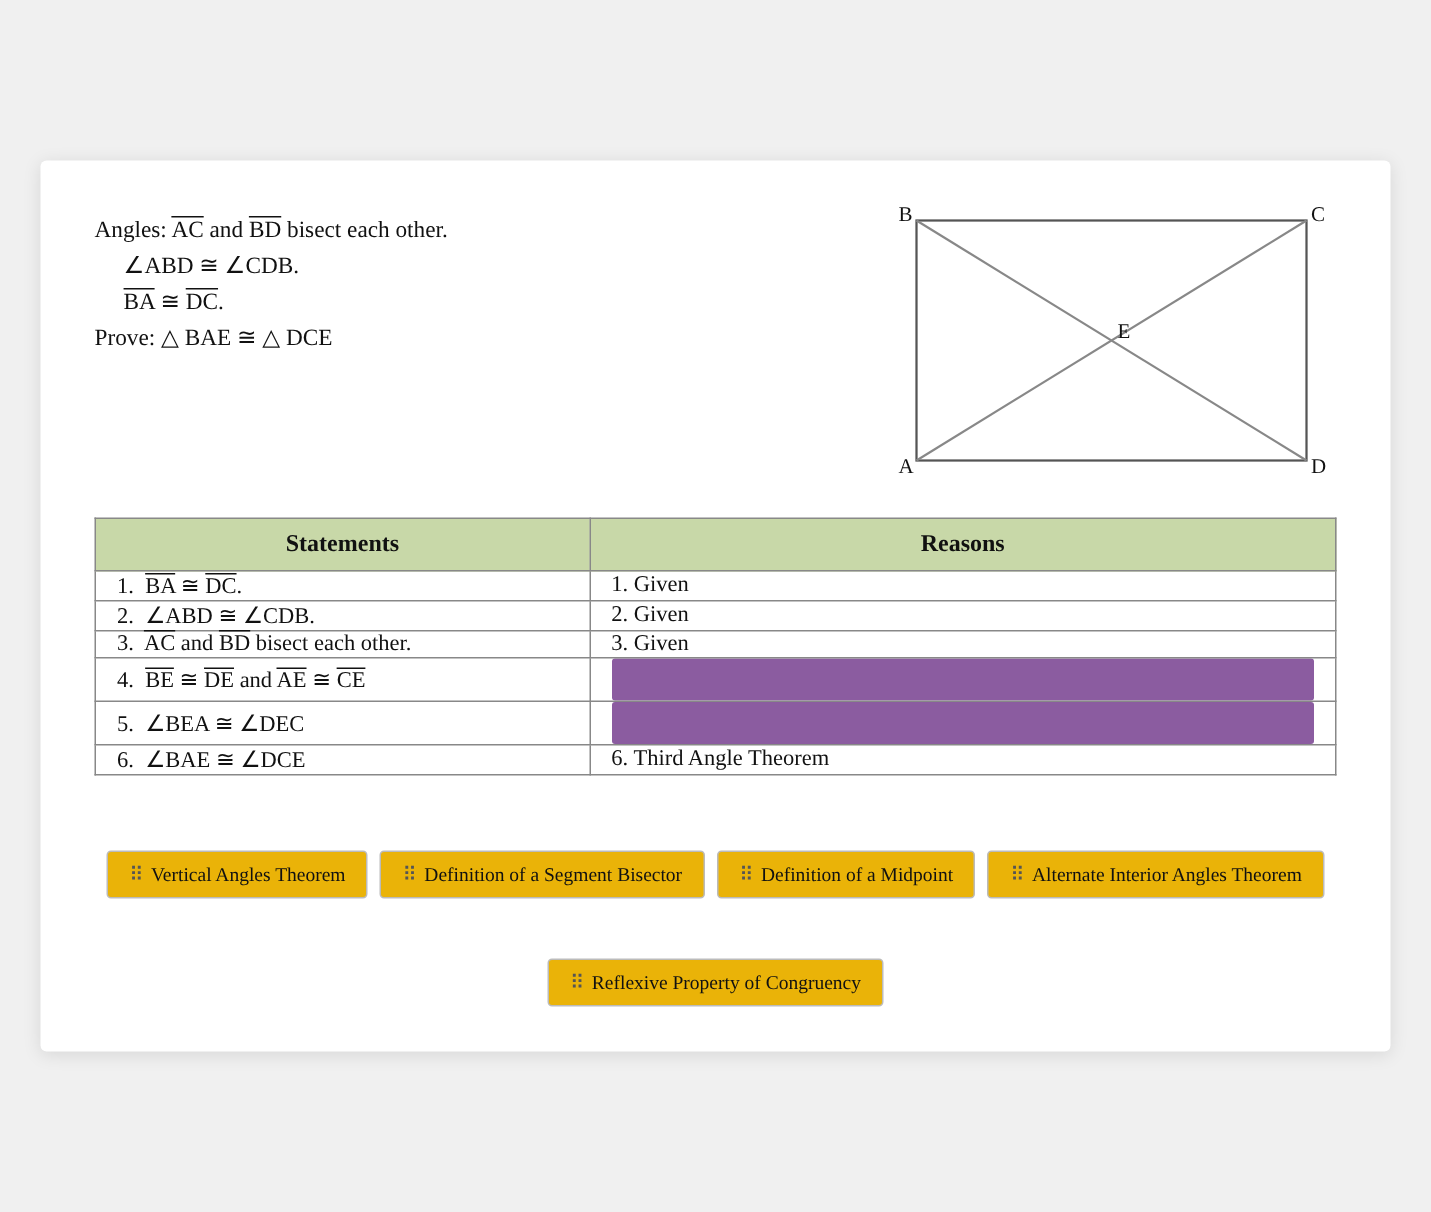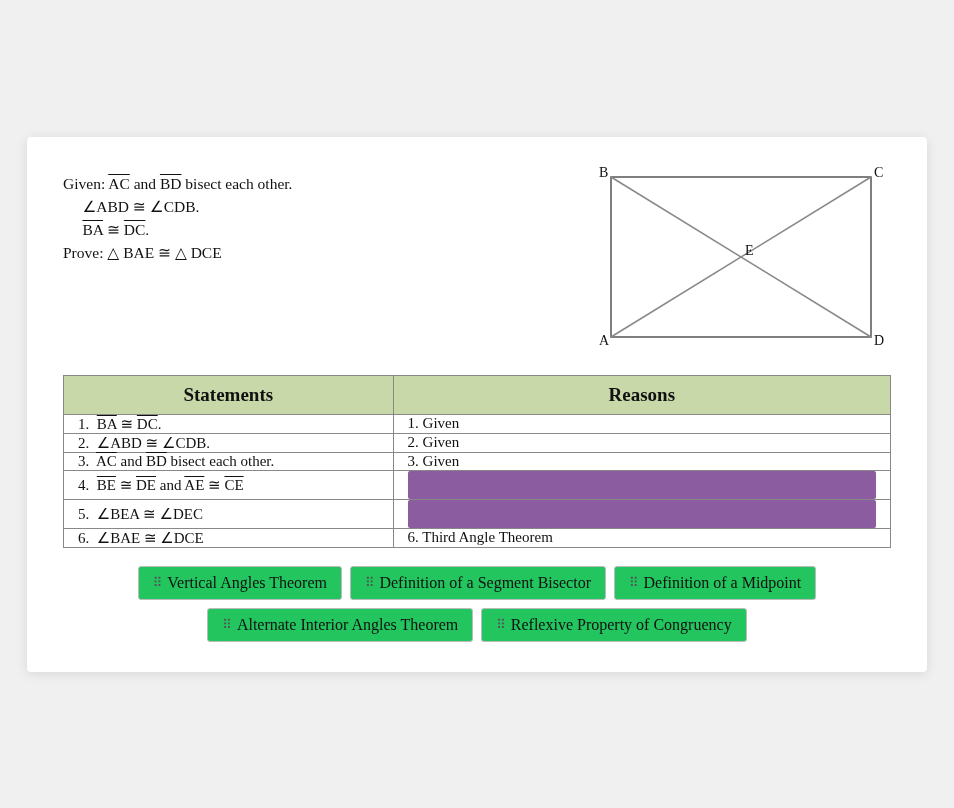--- a/index.html
+++ b/index.html
@@ -49,21 +49,21 @@
       display: block;
     }
     .proof-table {
       width: 100%;
       border-collapse: collapse;
       margin-bottom: 18px;
     }
     .proof-table th {
       background: #c8d8a8;
       font-weight: bold;
-      font-size: 19px;
+      font-size: 16px;
       padding: 8px 16px;
       border: 1.5px solid #888;
       text-align: center;
     }
     .proof-table td {
       border: 1.5px solid #888;
       padding: 0 14px;
       vertical-align: middle;
       font-size: 15px;
       min-height: 38px;
@@ -79,48 +79,49 @@
       border-radius: 2px;
     }
     .answer-tiles {
       display: flex;
       flex-wrap: wrap;
       gap: 8px;
       justify-content: center;
       margin-top: 6px;
     }
     .tile {
-      background: #22c55e;
+      background: #eab308;
       border: 1.5px solid #bbb;
       border-radius: 3px;
       padding: 7px 14px;
-      font-size: 16px;
+      font-size: 13px;
       cursor: pointer;
       display: flex;
       align-items: center;
       gap: 5px;
+      margin-top: 32px;
     }
     .tile::before {
       content: '⠿';
       font-size: 13px;
       color: #555;
     }
     .prove-line {
       font-size: 15.5px;
       margin-bottom: 14px;
     }
   </style>
 </head>
 <body>
 
 <div class="page">
   <div class="top-section">
     <div class="given-text">
       <p class="given-line">
-        <span>Given: </span><span class="overline">AC</span><span> and </span><span class="overline">BD</span><span> bisect each other.</span>
+        <span>Angles: </span><span class="overline">AC</span><span> and </span><span class="overline">BD</span><span> bisect each other.</span>
       </p>
       <p class="given-line">
         &nbsp;&nbsp;&nbsp;&nbsp;&nbsp;<span>∠ABD ≅ ∠CDB.</span>
       </p>
       <p class="given-line">
         &nbsp;&nbsp;&nbsp;&nbsp;&nbsp;<span class="overline">BA</span><span> ≅ </span><span class="overline">DC</span><span>.</span>
       </p>
       <p class="prove-line">Prove: △ BAE ≅ △ DCE</p>
     </div>
     <div class="diagram-container">

